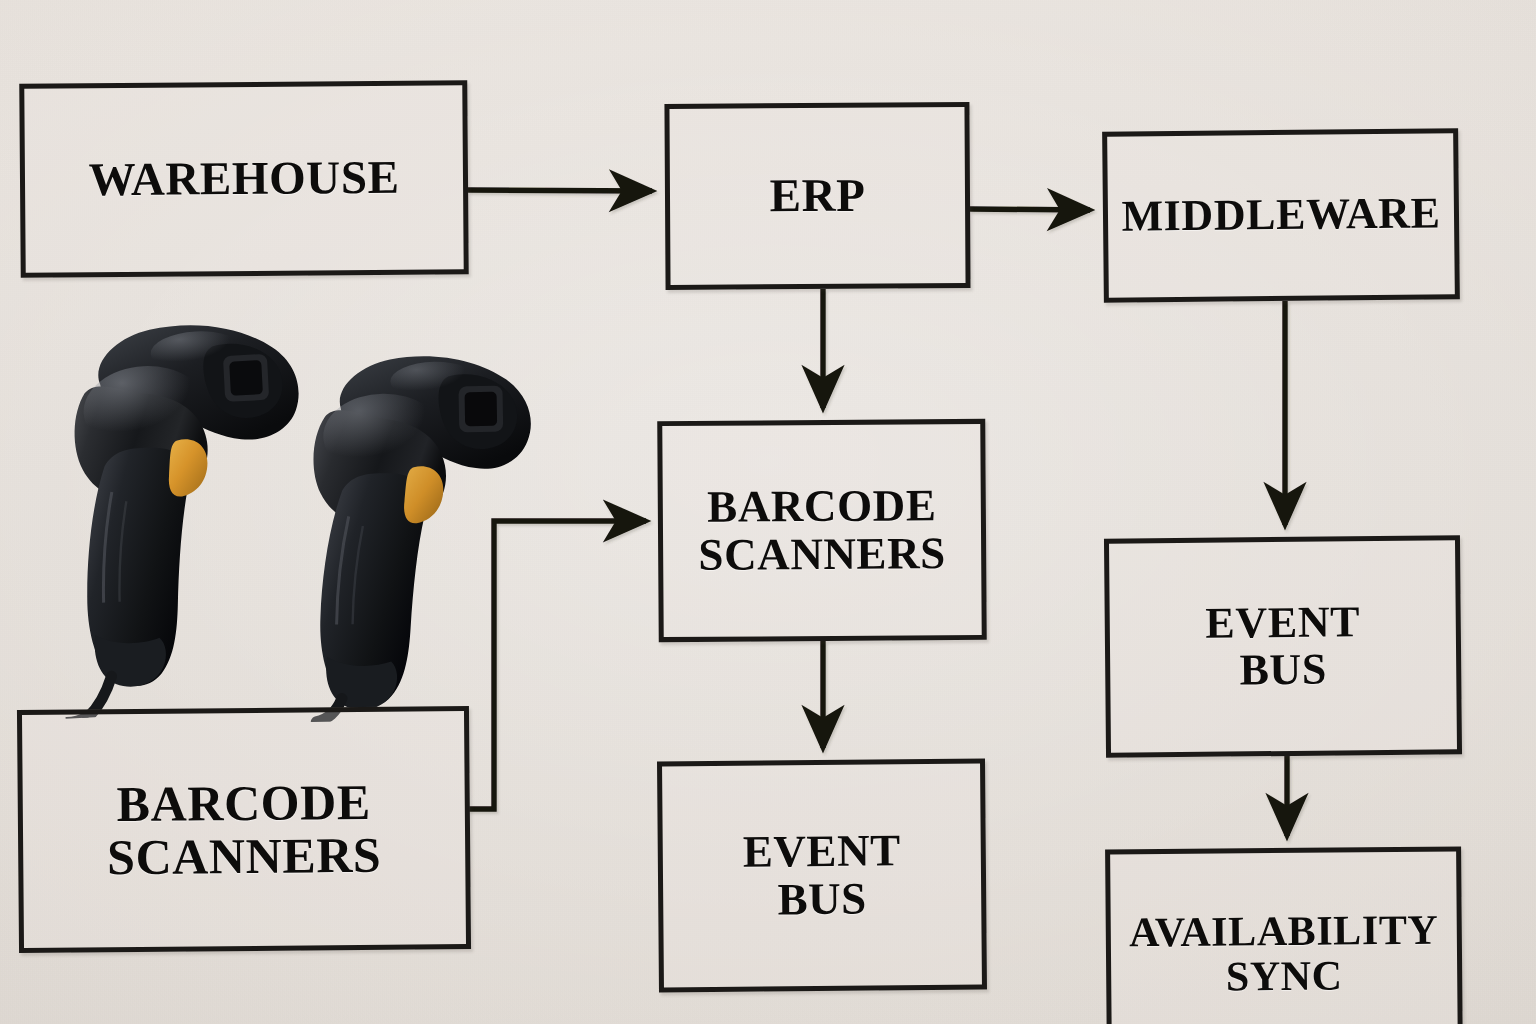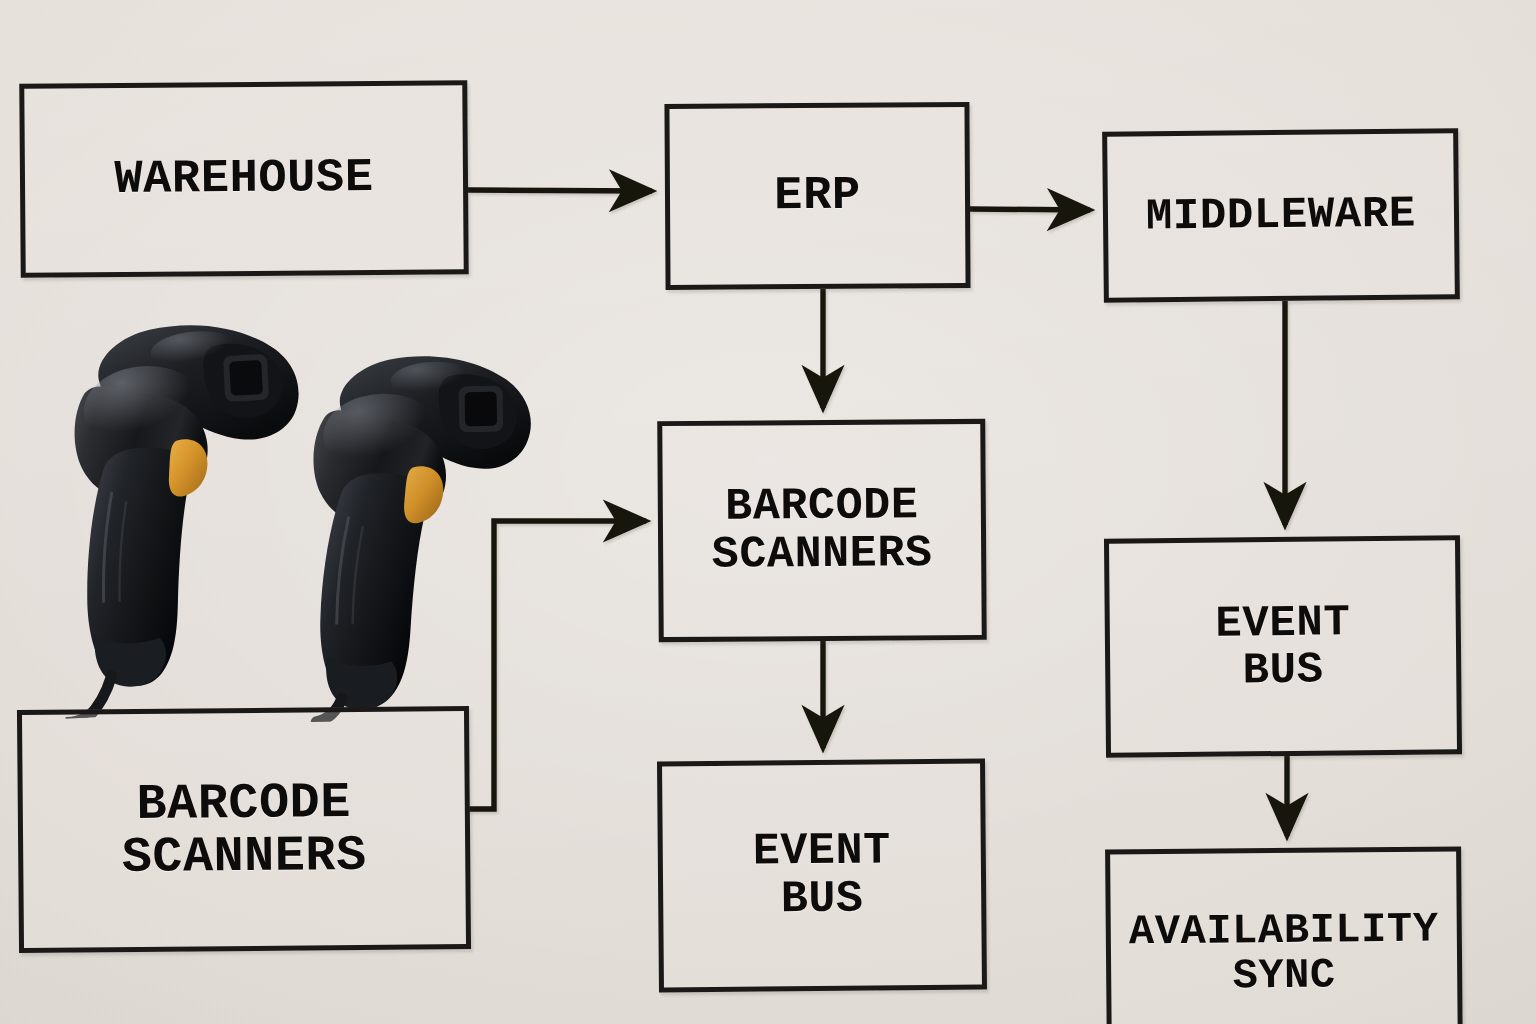--- a/index.html
+++ b/index.html
@@ -7,21 +7,21 @@
     margin: 0;
     padding: 0;
     background: #ddd7d1;
   }
   #stage {
     position: relative;
     width: 1536px;
     height: 1024px;
     overflow: hidden;
     background: #e3ddd7;
-    font-family: Liberation Mono, monospace;
+    font-family: Liberation Serif, serif;
   }
   
   #paper {
     position: absolute;
     inset: 0;
     background:
       radial-gradient(ellipse 120% 110% at 50% 45%, rgba(255,255,255,0.36) 0%, rgba(255,255,255,0.10) 48%, rgba(120,110,100,0.10) 100%),
       linear-gradient(175deg, #e7e1db 0%, #e2dcd6 42%, #ded8d1 100%);
     pointer-events: none;
   }

